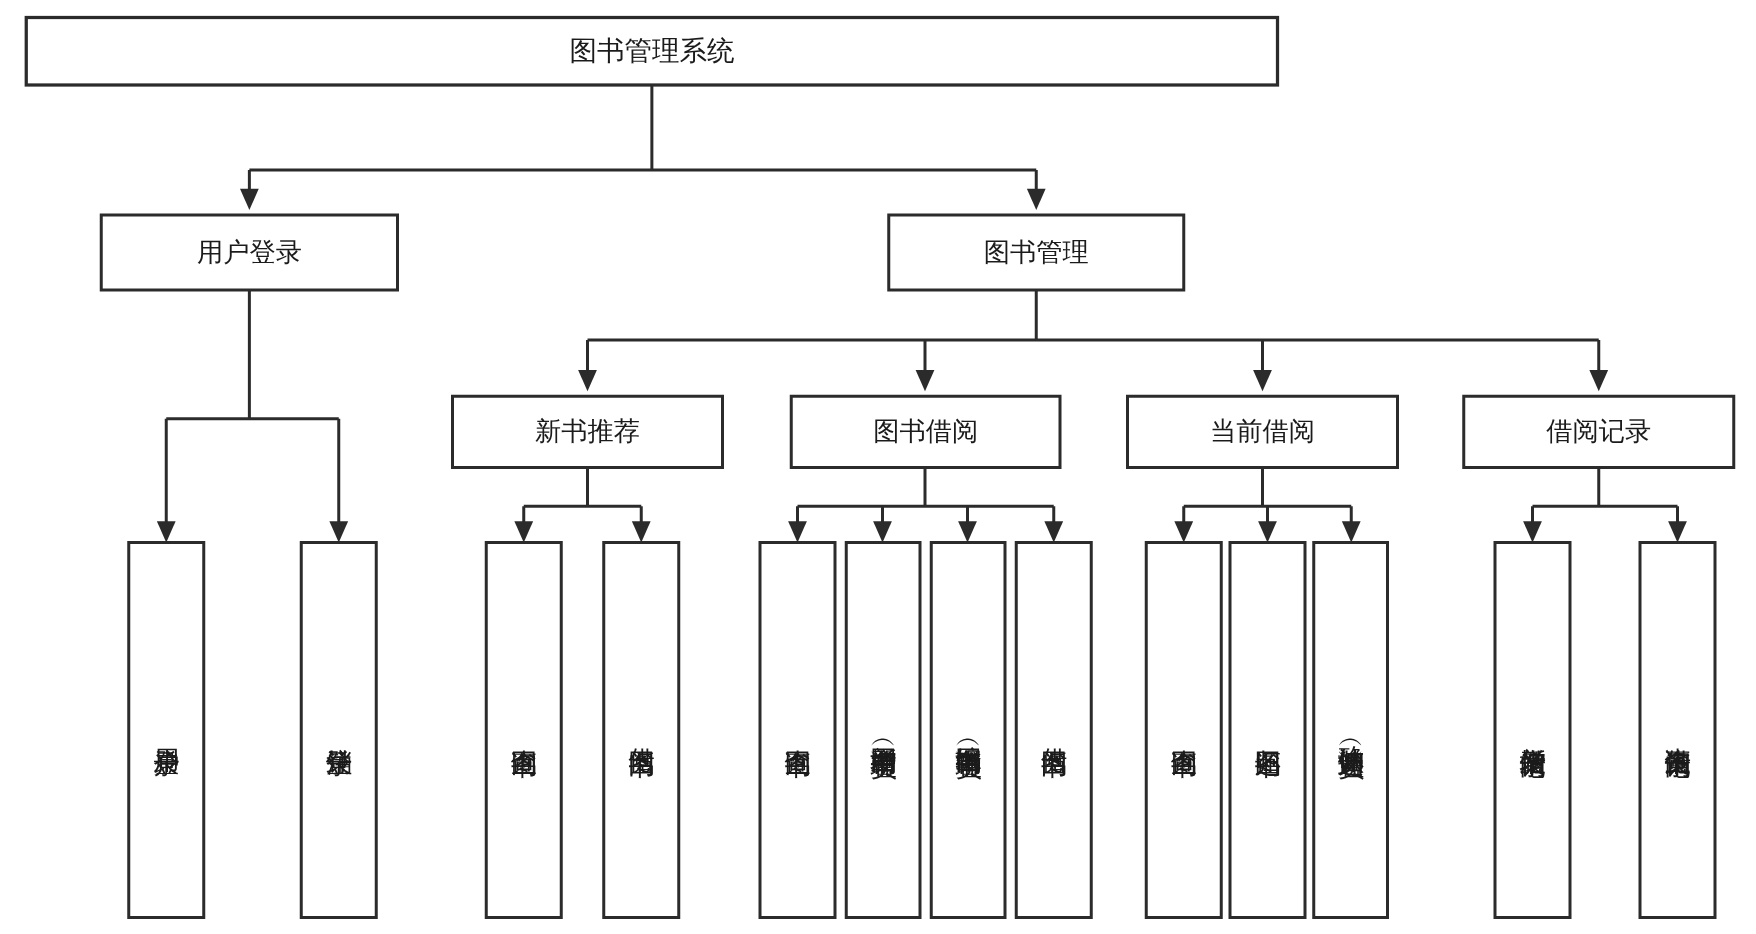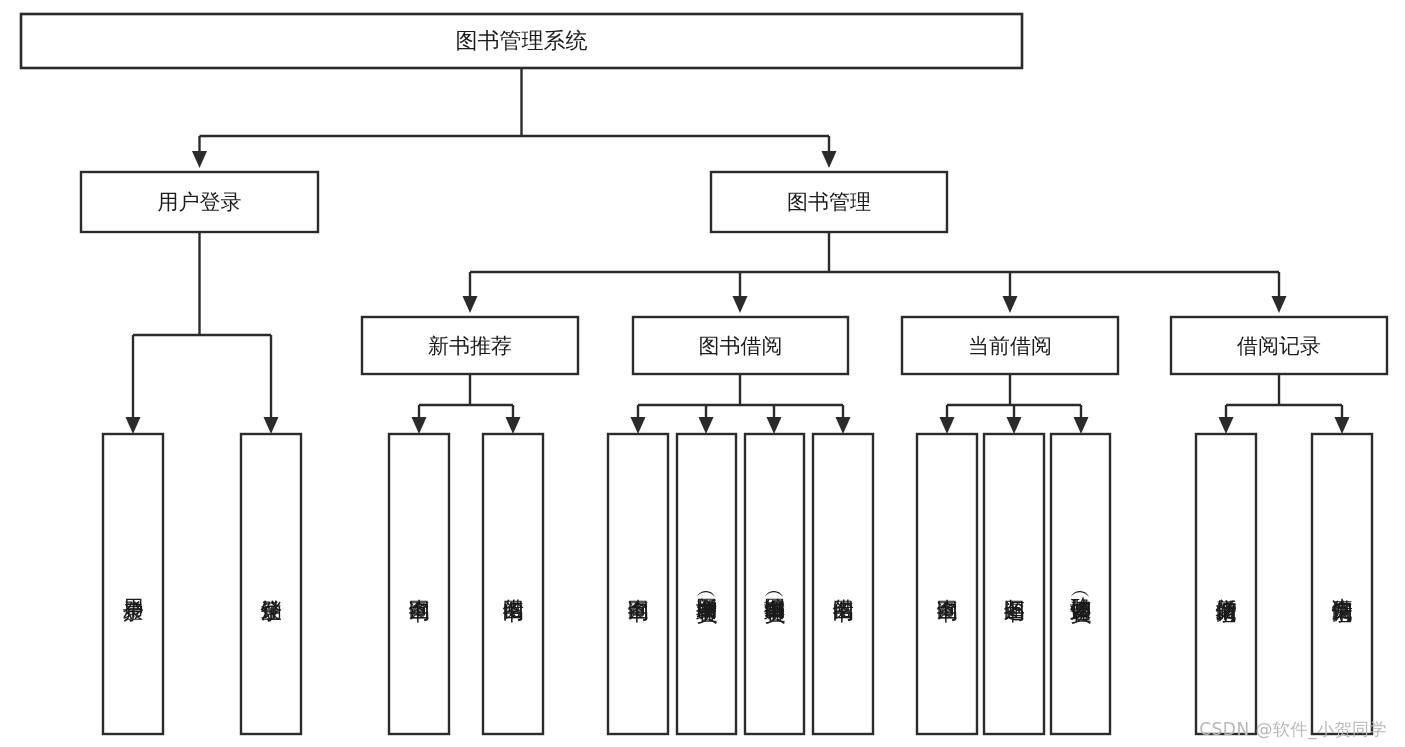--- a/index.html
+++ b/index.html
@@ -211,15 +211,14 @@
         <div class="vert-label">确认归还（管理员）</div>
       </div>
       <div class="vert-label-wrap" style="left: 1196px; top: 434px; width: 60px; height: 300px;">
         <div class="vert-label">新增借阅记录</div>
       </div>
       <div class="vert-label-wrap" style="left: 1312px; top: 434px; width: 60px; height: 300px;">
         <div class="vert-label">查询借阅记录</div>
       </div>
     </div>
 
-  <div class="watermark">CSDN @软件_小贺同学</div>
 
 </div>
 
 </body></html>

